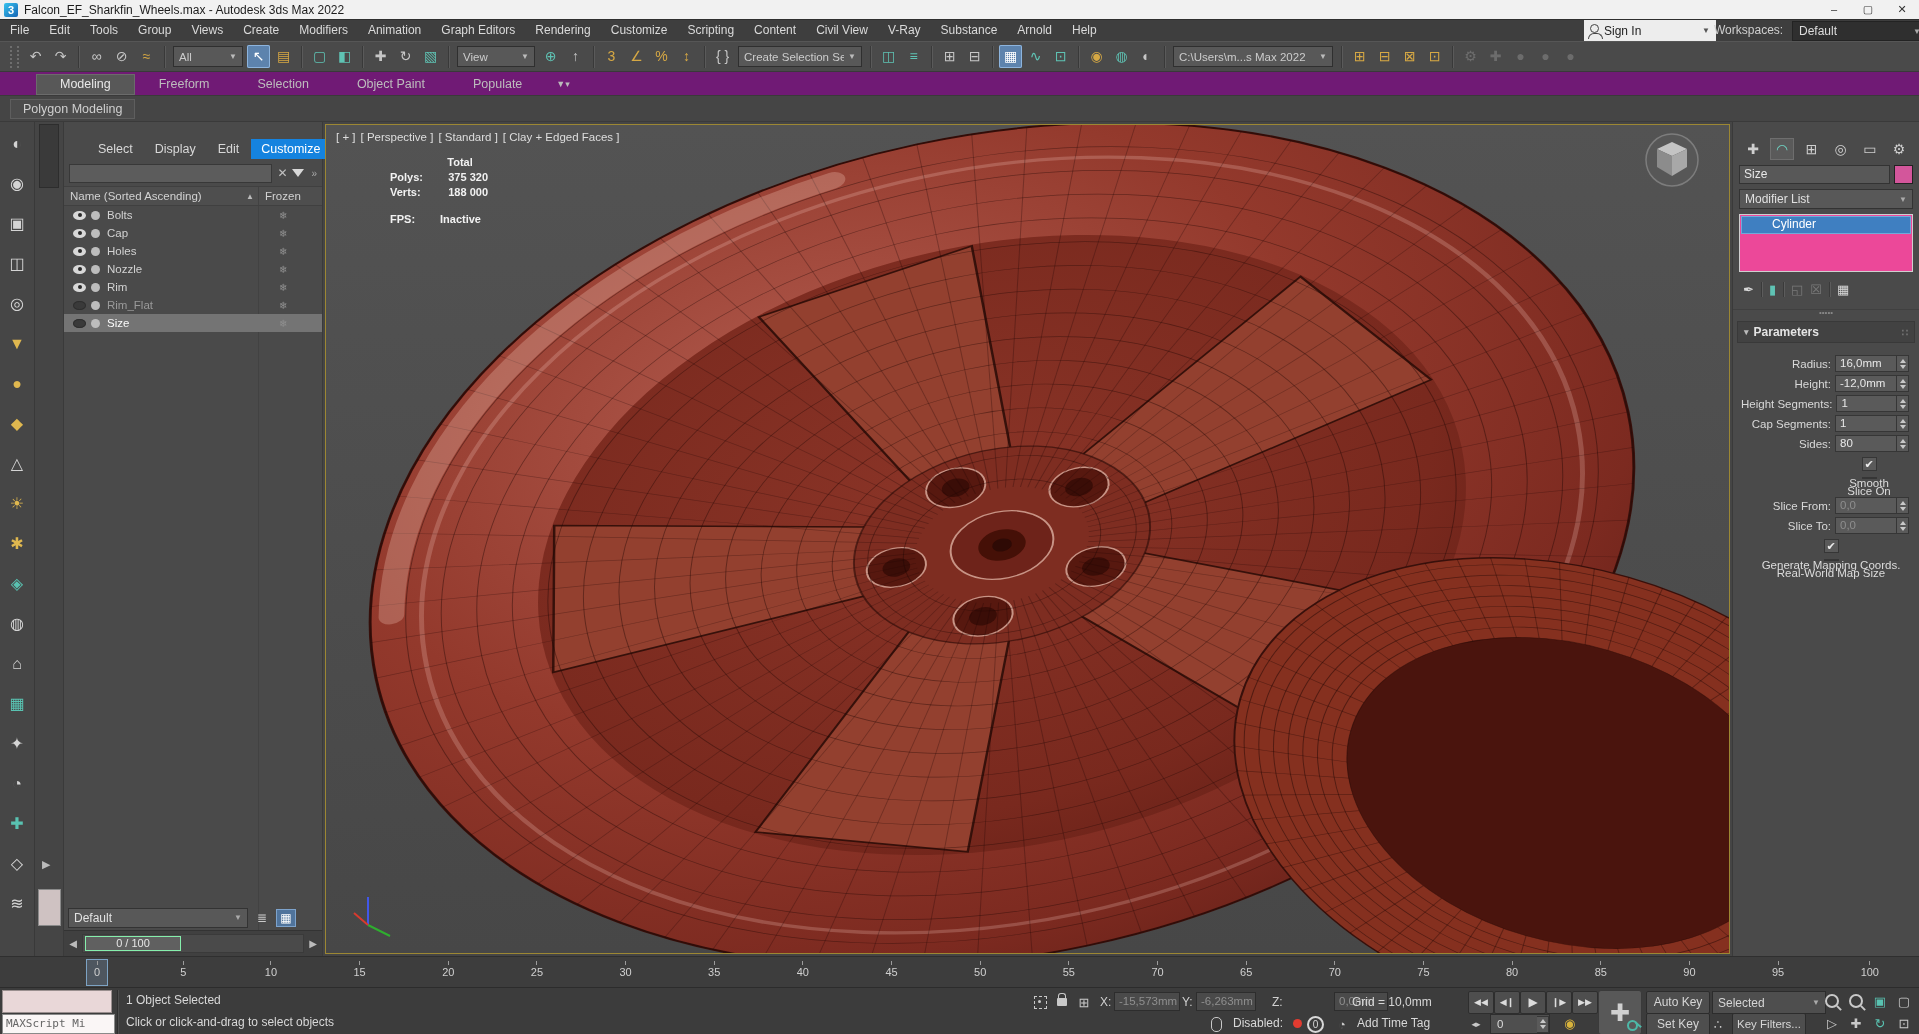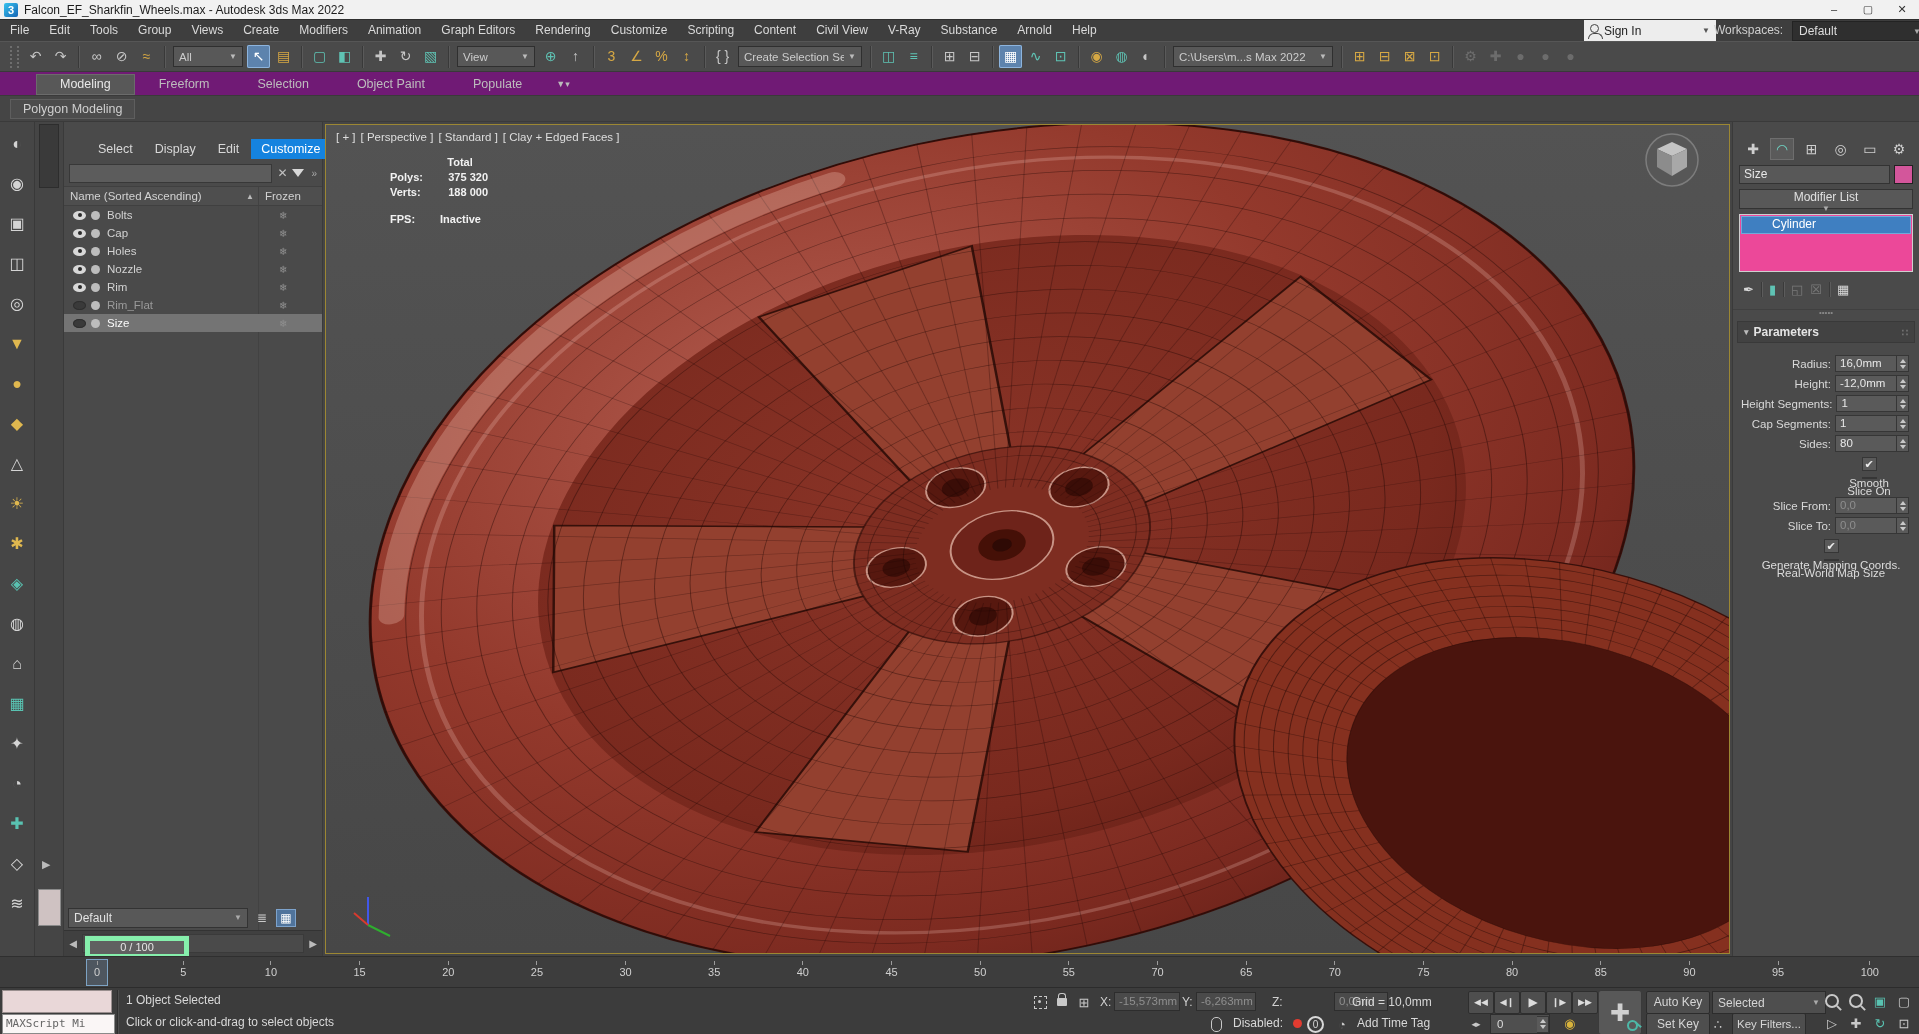--- a/index.html
+++ b/index.html
@@ -88,21 +88,21 @@
   .sx-bottom{position:absolute;bottom:26px;left:0;right:0;height:25px;display:flex;align-items:center;padding:0 4px;gap:4px;}
   .layer-dd{width:168px;height:18px;background:#585858;border:1px solid #333;display:flex;align-items:center;
             justify-content:space-between;padding:0 5px;color:#e2e2e2;}
   .layer-dd .dd{font-size:8px;color:#aaa;}
   .lb-icon{width:20px;height:18px;line-height:18px;text-align:center;color:#c9c9c9;font-size:12px;}
   .lb-icon.active{background:#50749c;box-shadow:inset 0 0 0 1px #7da3cc;color:#fff;}
   .sx-slider{position:absolute;bottom:0;left:0;right:0;height:25px;background:#404040;border-top:1px solid #333;
              display:flex;align-items:center;padding:0 2px;gap:2px;}
   .ts-btn{width:14px;text-align:center;color:#bbb;font-size:10px;}
   .ts-track{flex:1;height:17px;background:#4a4a4a;border:1px solid #3a3a3a;position:relative;}
-  .ts-handle{position:absolute;left:2px;top:1px;width:94px;height:13px;background:#606060;border:5px solid #86efac;
+  .ts-handle{position:absolute;left:2px;top:1px;width:94px;height:13px;background:#606060;border:1px solid #86efac;
              color:#e6e6e6;text-align:center;font-size:11px;line-height:13px;}
   
   .vp-col{flex:1;display:flex;flex-direction:column;background:#454545;min-width:0;}
   .viewport{flex:1;margin:2px;border:1px solid #9c8733;background:linear-gradient(#535353,#474747);position:relative;overflow:hidden;}
   .render{position:absolute;left:0;top:0;width:100%;height:100%;}
   .vp-label{position:absolute;left:10px;top:6px;display:flex;gap:5px;font-size:11.5px;color:#dedede;}
   .vp-stats{position:absolute;left:64px;top:30px;font-size:11px;font-weight:bold;color:#f2f2f2;line-height:15px;}
   .st-row{display:flex;}
   .st-l{width:42px;}
   .st-v{width:56px;text-align:right;}
@@ -119,21 +119,21 @@
   .frame-marker{position:absolute;left:86px;top:2px;width:20px;height:25px;background:rgba(130,165,200,.25);border:1px solid #7da3c4;}
   
   .cmd{width:186px;background:#4a4a4a;border-left:1px solid #3a3a3a;display:flex;flex-direction:column;}
   .cp-tabs{margin-top:16px;display:flex;justify-content:space-between;padding:0 8px;height:22px;align-items:center;}
   .cp-tab{width:24px;height:22px;line-height:22px;text-align:center;color:#cfcfcf;font-size:14px;}
   .cp-tab.active{background:#5a5a5a;box-shadow:inset 0 0 0 1px #6e6e6e;color:#6fd3c3;}
   .cp-name-row{display:flex;gap:4px;padding:5px 6px 2px;align-items:center;}
   .cp-name{flex:1;height:17px;background:#585858;border:1px solid #333;color:#e8e8e8;line-height:17px;padding-left:4px;font-size:12px;}
   .cp-swatch{width:17px;height:17px;border:1px solid #222;}
   .cp-modlist{margin:3px 6px;height:18px;background:#585858;border:1px solid #333;display:flex;align-items:center;
-              justify-content:space-between;padding:0 5px;font-size:12px;color:#e0e0e0;flex-direction:column;}
+              justify-content:space-between;padding:0 5px;font-size:12px;color:#e0e0e0;}
   .cp-modlist .dd{font-size:8px;color:#aaa;}
   .cp-stack{margin:2px 6px;height:54px;background:#ec4899;border:1px solid #cfcfcf;padding:1px;}
   .cp-stack-row{height:16px;background:#3f7fc1;border:1px solid #71a9d9;color:#fff;padding-left:30px;line-height:15px;font-size:12px;}
   .cp-tools{display:flex;align-items:center;gap:7px;padding:8px 10px 2px;}
   .cp-tools .ti{font-size:13px;color:#d8d8d8;}
   .cp-tools .ti.teal{color:#5fc3b4;}
   .cp-tools .ti.disabled{opacity:.32;}
   .cp-tools .bar{width:1px;height:15px;background:#3a3a3a;box-shadow:1px 0 0 #5c5c5c;}
   .cp-split{margin:10px 0 4px;border-top:1px solid #404040;text-align:center;color:#8a8a8a;font-size:8px;line-height:5px;}
   .rollout{margin:2px 4px;}

